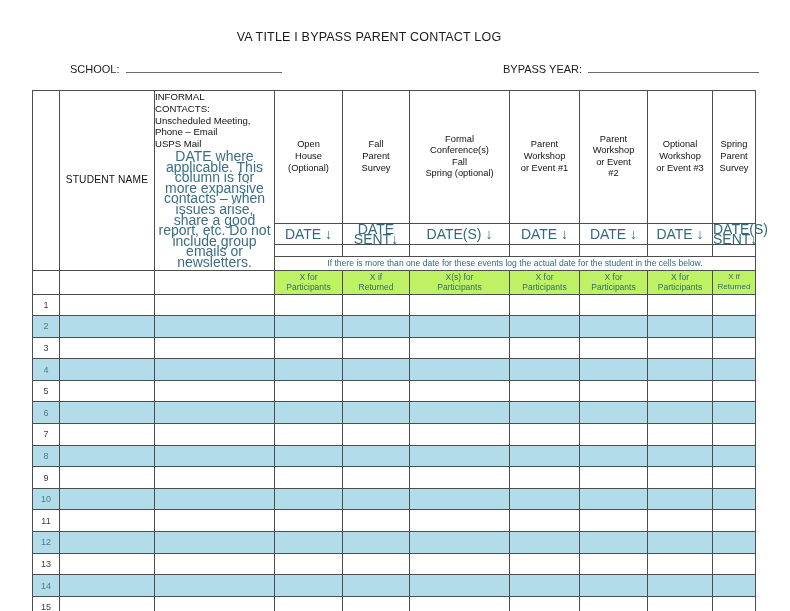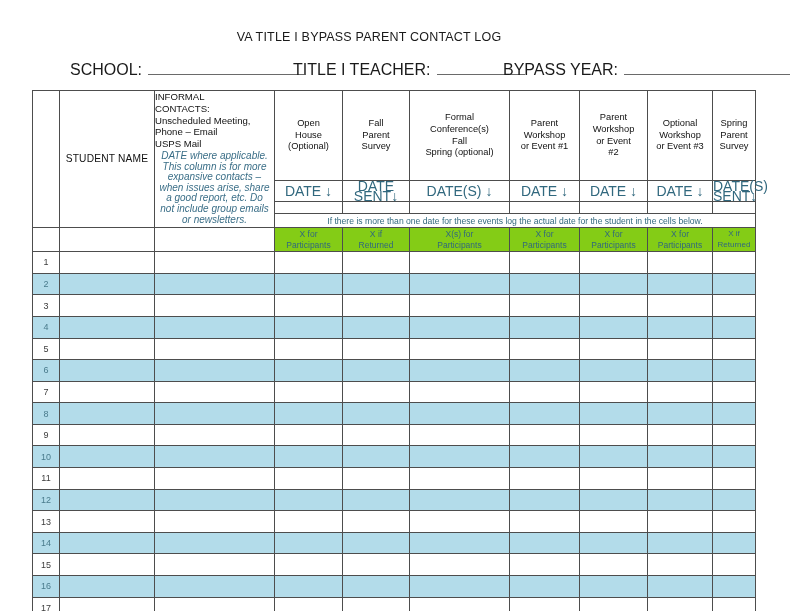--- a/index.html
+++ b/index.html
@@ -34,21 +34,21 @@
     position: absolute;
     left: 0;
     top: 61px;
     width: 790px;
     height: 18px;
   }
   .field {
     position: absolute;
     display: flex;
     align-items: baseline;
-    font-size: 16px;
+    font-size: 11px;
     color: #1a1a1a;
     white-space: nowrap;
   }
   .field .flabel { margin-right: 6px; }
   .field .fline {
     display: inline-block;
     border-bottom: 1px solid #6a6a6a;
     height: 11px;
   }
   #field-school  { left: 70px;  }
@@ -102,26 +102,25 @@
   .hd-informal-title {
     display: block;
     font-size: 9.6px;
     line-height: 11.8px;
     text-align: left;
     color: #111111;
   }
   .hd-informal-note {
     display: block;
     margin-top: 1px;
-    font-size: 10px;
+    font-size: 14px;
     line-height: 10.6px;
     text-align: center;
     color: #3a6e87;
     padding: 0 3px 2px 3px;
-    font-style: italic;
   }
 
   
   .hd-date {
     text-align: center;
     font-size: 14px;
     line-height: 10px;
     color: #31687e;
     padding: 3px 1px;
     height: 20px;
@@ -138,21 +137,21 @@
     padding: 2px 2px;
     height: 13px;
   }
 
   
   .hd-x {
     text-align: center;
     font-size: 8.5px;
     line-height: 10.5px;
     color: #31687e;
-    background: #84cc16;
+    background: #bef264;
     padding: 3px 1px;
     height: 23px;
   }
   .hd-x.small { font-size: 8.0px; }
 
   
   .log-table tbody tr { height: 20.6px; }
   .log-table tbody td { height: 20.6px; }
   .rownum {
     text-align: center;
@@ -163,24 +162,20 @@
   tr.shaded td.rownum { color: #4a7b8c; }
 </style>
 </head>
 <body>
 
 <div class="doc-title">VA TITLE I BYPASS PARENT CONTACT LOG</div>
 
 <div class="field-row">
   <div class="field" id="field-school">
     <span class="flabel">SCHOOL:</span>
-    <span class="fline"></span>
-  </div>
-  <div class="field" id="field-teacher">
-    <span class="flabel">TITLE I TEACHER:</span>
     <span class="fline"></span>
   </div>
   <div class="field" id="field-year">
     <span class="flabel">BYPASS YEAR:</span>
     <span class="fline"></span>
   </div>
 </div>
 
 <table class="log-table">
   <colgroup>

